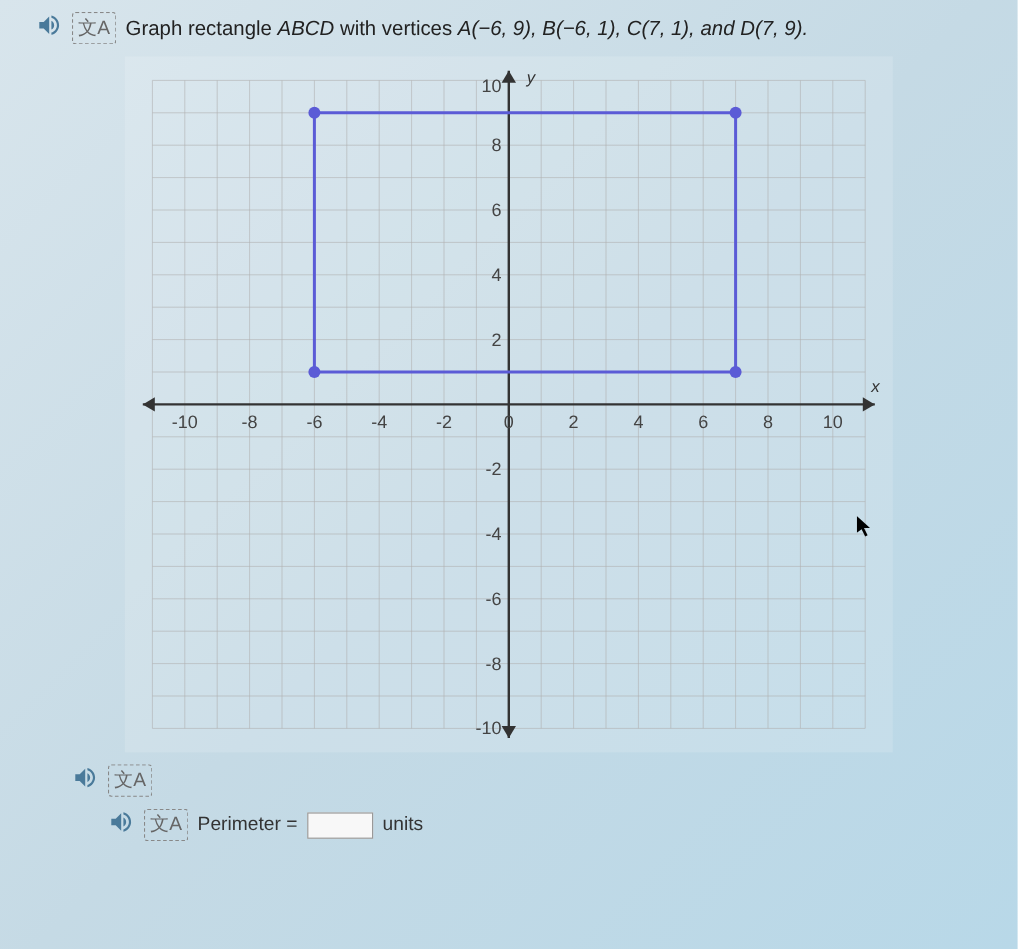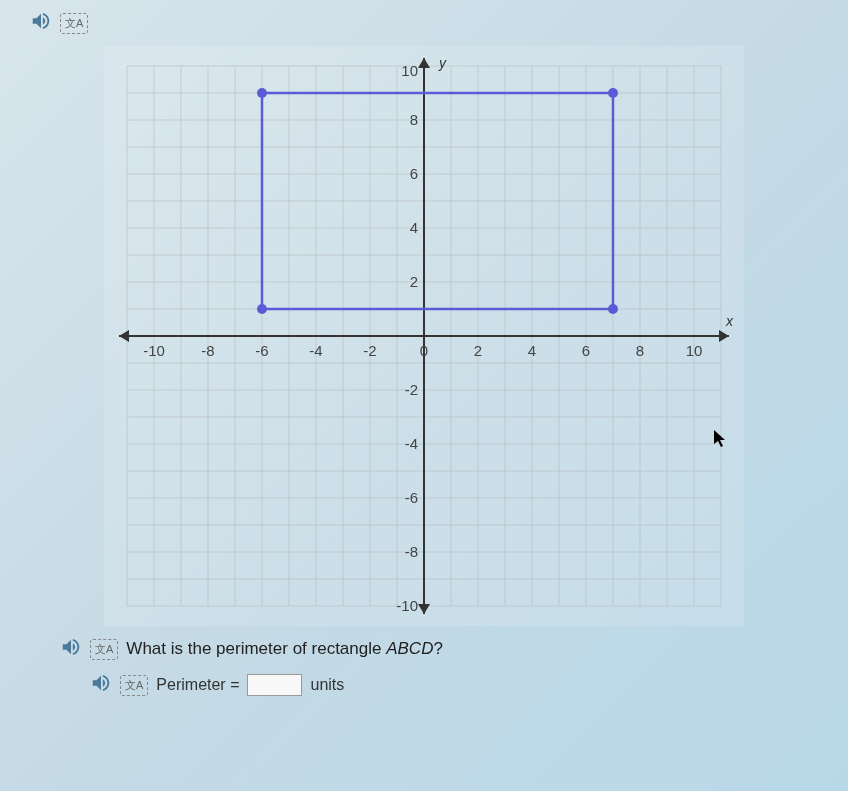--- a/index.html
+++ b/index.html
@@ -15,21 +15,21 @@
     .question-row {
       display: flex;
       align-items: center;
       gap: 8px;
       margin-bottom: 8px;
     }
     .speaker-icon svg { width: 22px; height: 22px; fill: #4a7a9a; }
     .translate-icon {
       border: 1px dashed #888;
       padding: 2px 4px;
-      font-size: 11px;
+      font-size: 16px;
       color: #666;
       border-radius: 3px;
     }
     .question-text { font-size: 17px; color: #222; }
     .italic { font-style: italic; }
     .graph-container {
       width: 640px;
       height: 580px;
       margin: 10px auto;
       position: relative;
@@ -61,20 +61,23 @@
 </head>
 <body>
 
 <div class="question-row">
   <span class="speaker-icon">
     <svg viewBox="0 0 24 24">
         <path d="M3 9v6h4l5 5V4L7 9H3zm13.5 3c0-1.77-1.02-3.29-2.5-4.03v8.05c1.48-.73 2.5-2.25 2.5-4.02zM14 3.23v2.06c2.89.86 5 3.54 5 6.71s-2.11 5.85-5 6.71v2.06c4.01-.91 7-4.49 7-8.77s-2.99-7.86-7-8.77z"></path>
       </svg>
   </span>
   <span class="translate-icon">文A</span>
+  <span class="question-text">
+    <span>Graph rectangle </span><span class="italic">ABCD</span><span> with vertices </span><span class="italic">A(−6, 9), B(−6, 1), C(7, 1), and D(7, 9).</span>
+  </span>
 </div>
 
 <div class="graph-container">
   <svg width="640" height="580" viewBox="0 0 640 580">
 
     <g stroke="#b0b0b0" stroke-width="0.5">
 
       <line x1="23" y1="20" x2="23" y2="560"></line>
         <line x1="50" y1="20" x2="50" y2="560"></line>
         <line x1="77" y1="20" x2="77" y2="560"></line>
@@ -168,23 +171,20 @@
   </svg>
 </div>
 
 <div class="question-row" style="margin-left:30px;">
   <span class="speaker-icon">
     <svg viewBox="0 0 24 24">
         <path d="M3 9v6h4l5 5V4L7 9H3zm13.5 3c0-1.77-1.02-3.29-2.5-4.03v8.05c1.48-.73 2.5-2.25 2.5-4.02zM14 3.23v2.06c2.89.86 5 3.54 5 6.71s-2.11 5.85-5 6.71v2.06c4.01-.91 7-4.49 7-8.77s-2.99-7.86-7-8.77z"></path>
       </svg>
   </span>
   <span class="translate-icon">文A</span>
-  <span class="question-text">
-    <span>What is the perimeter of rectangle </span><span class="italic">ABCD</span><span>?</span>
-  </span>
 </div>
 
 <div class="answer-row" style="margin-left:60px;">
   <span class="speaker-icon">
     <svg viewBox="0 0 24 24">
         <path d="M3 9v6h4l5 5V4L7 9H3zm13.5 3c0-1.77-1.02-3.29-2.5-4.03v8.05c1.48-.73 2.5-2.25 2.5-4.02zM14 3.23v2.06c2.89.86 5 3.54 5 6.71s-2.11 5.85-5 6.71v2.06c4.01-.91 7-4.49 7-8.77s-2.99-7.86-7-8.77z"></path>
       </svg>
   </span>
   <span class="translate-icon">文A</span>
   <span class="bold">Perimeter =</span>

